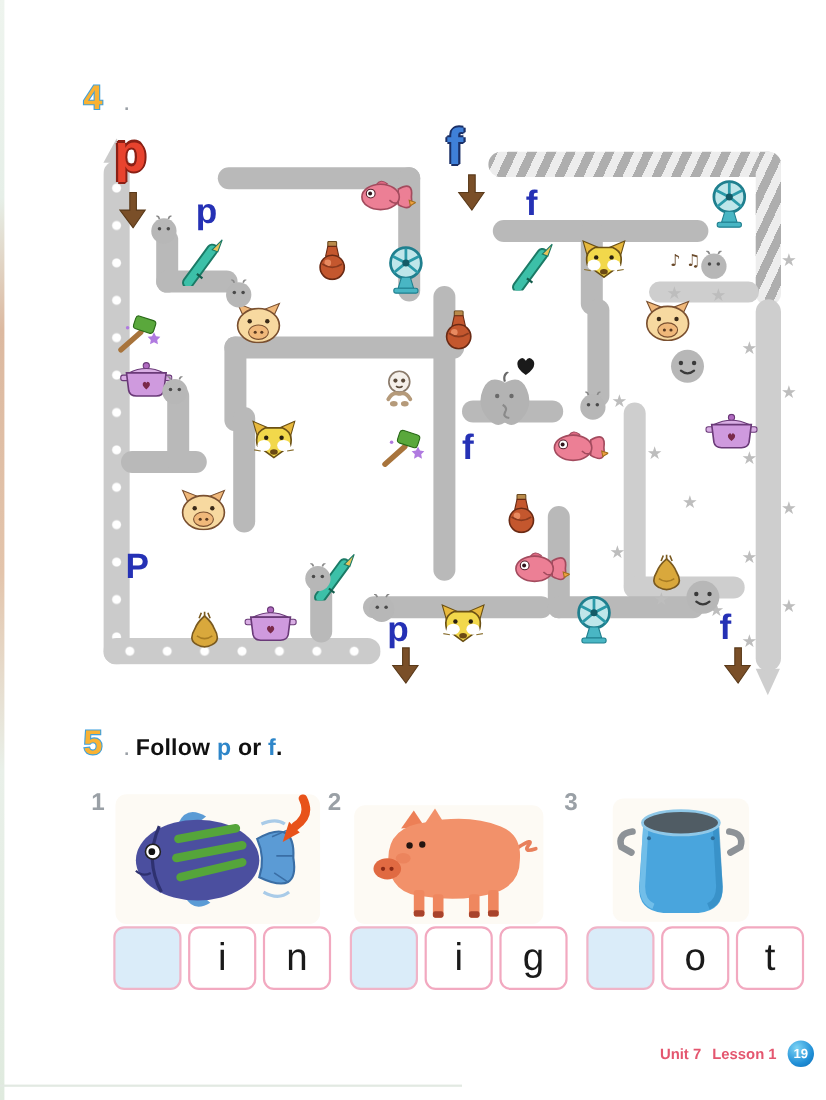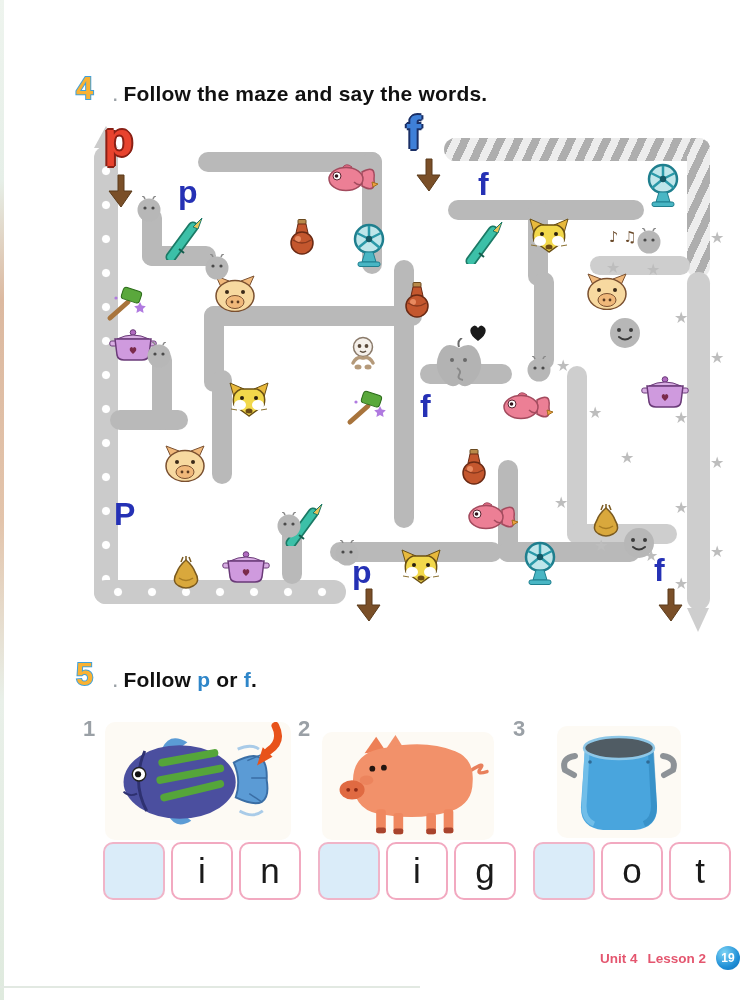--- a/index.html
+++ b/index.html
@@ -175,21 +175,20 @@
 </svg>
 
 <div class="edge-strip"></div>
 <div class="bottom-line"></div>
 
 <div class="ex-header" style="left:73px;top:70px;">
   <svg class="exnum-svg" width="34" height="36">
     <text x="3" y="29">4</text>
   </svg>
   <span class="exdot">.</span>
-  <h2>Follow the maze and say the words.</h2>
 </div>
 
 <div id="maze">
   <div class="tip tip-up" style="left:6px;top:14px;"></div>
   <div class="tip tip-down" style="left:599px;top:496px;"></div>
 <div class="seg outer-v" style="left: 6px; top: 34px; width: 24px; height: 458px;"></div>
     <div class="seg outer-h" style="left: 6px; top: 468px; width: 252px; height: 24px;"></div>
     <div class="seg stripe" style="left: 356px; top: 26px; width: 266px; height: 23px;"></div>
     <div class="seg stripe" style="left: 599px; top: 26px; width: 23px; height: 140px;"></div>
     <div class="seg starband" style="left: 599px; top: 160px; width: 23px; height: 338px;"></div>
@@ -458,16 +457,16 @@
     </svg>
   </div>
   <div class="boxes" style="left:20px;top:126px;">
     <div class="box empty"></div>
     <div class="box">o</div>
     <div class="box">t</div>
   </div>
 </div>
 
 <div id="footer">
-  <span>Unit 4</span>
-  <span>Lesson 2</span>
+  <span>Unit 7</span>
+  <span>Lesson 1</span>
   <span class="page-circle">19</span>
 </div>
 
 </body></html>

